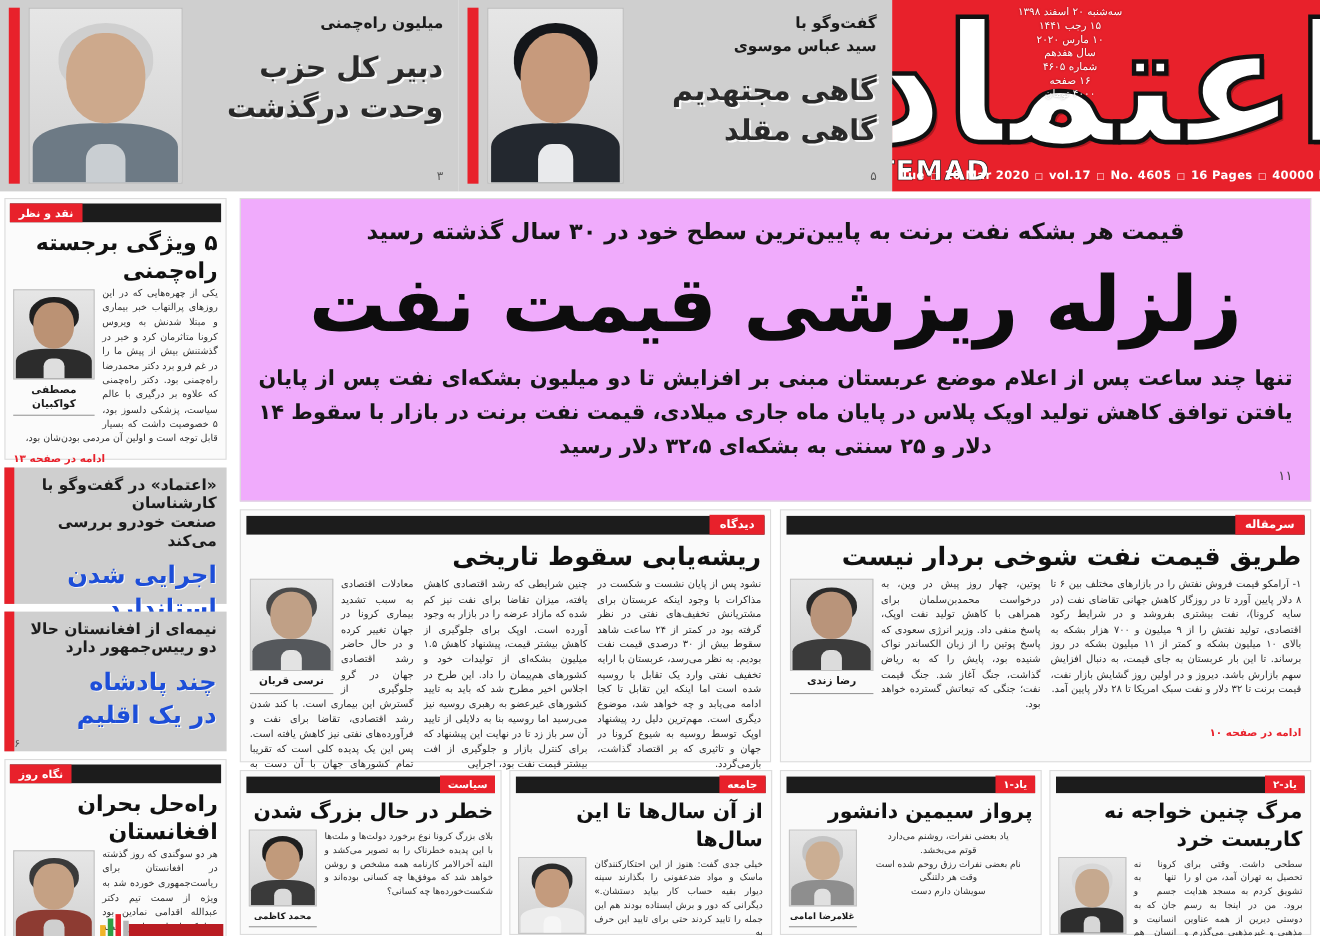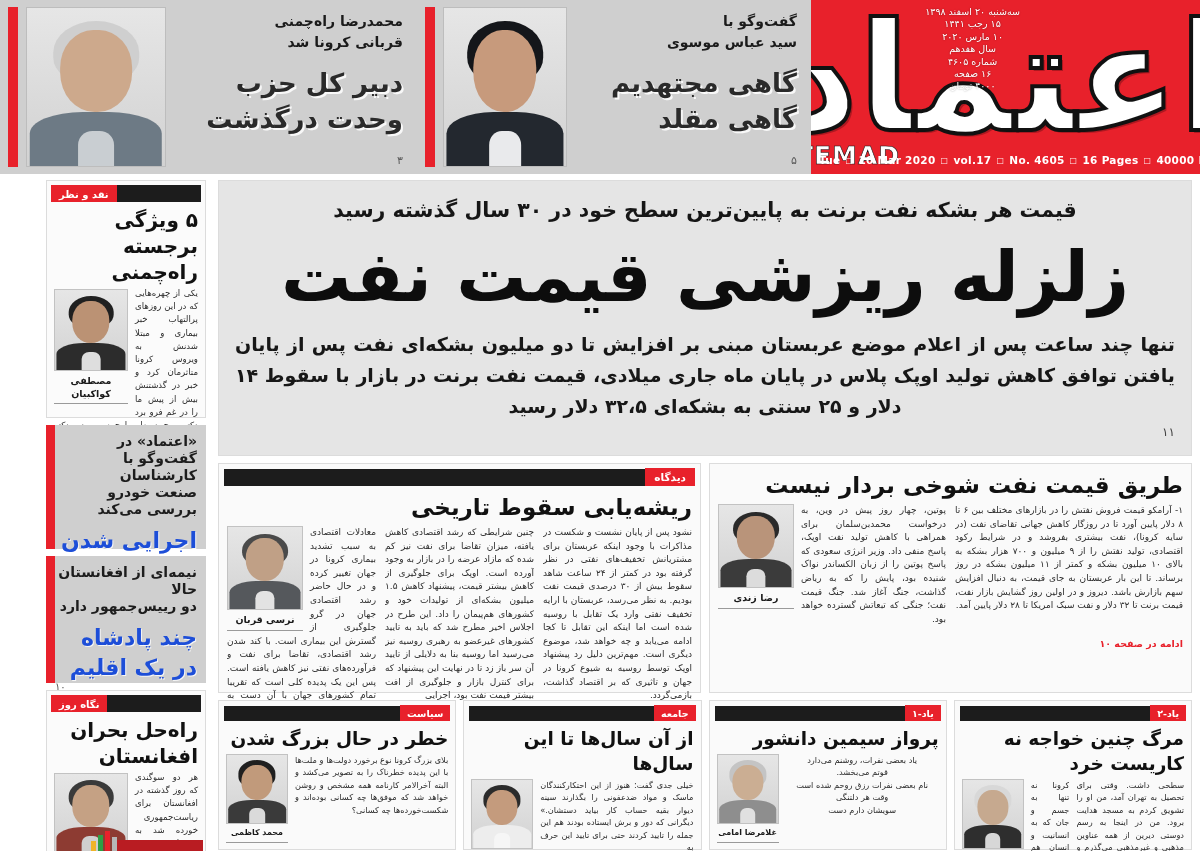--- a/index.html
+++ b/index.html
@@ -103,21 +103,21 @@
     background: #f2f2f2; border-radius: 40% 40% 0 0;
   }
 
   
   .mainarea { display: flex; width: 1200px; height: 677px; }
   .leftcol { width: 988px; height: 677px; padding: 6px 8px 6px 6px; }
   .rightrail { width: 212px; height: 677px; padding: 6px 6px 6px 4px; }
 
   
   .lead {
-    border: 1px solid #dcdcdc; background: #e5e5e5;
+    border: 1px solid #dcdcdc; background: #f0abfc;
     padding: 14px 16px 8px; height: 276px; position: relative;
   }
   .lead .kicker {
     text-align: center; font-size: 20.5px; font-weight: bold;
     color: #161616; line-height: 30px; margin-bottom: 6px;
   }
   .lead .bigtitle {
     text-align: center; font-size: 70px; font-weight: bold;
     color: #0d0d0d; line-height: 92px; letter-spacing: -1px;
   }
@@ -171,21 +171,21 @@
   .botrow .arttitle { font-size: 18.5px; line-height: 25px; padding: 5px 7px 3px; }
   .botrow .artbody { padding: 0 7px 5px; gap: 7px; }
   .botrow .artcol { font-size: 8.2px; line-height: 12.4px; }
   .botrow .authorbox { width: 62px; }
   .botrow .authorbox .ph { width: 62px; height: 70px; }
   .botrow .authorbox .nm { font-size: 8px; }
   .botrow .sechead { height: 15px; }
   .botrow .sechead .lbl { line-height: 15px; font-size: 9.5px; padding: 1px 7px 0; }
 
   
-  .rail-item { position: relative; margin-bottom: 7px; margin-left: 42px; }
+  .rail-item { position: relative; margin-bottom: 7px; }
   .rail-item.boxed { border: 1px solid #dcdcdc; background: #fbfbfb; }
   .rail-item.gray { background: #cfcfcf; }
   .railhead { display: flex; height: 17px; margin: 4px 4px 0; background: #1c1c1c; }
   .railhead .lbl {
     background: #e8212b; color: #fff; font-size: 10px; font-weight: bold;
     padding: 1px 8px 0; line-height: 17px; margin-right: auto;
   }
   .railtitle {
     text-align: right; font-size: 20px; font-weight: bold;
     color: #111; padding: 5px 7px 2px; line-height: 26px;
@@ -263,22 +263,21 @@
           <div class="shirt" style="background:#e9eaec"></div>
           <div class="hair" style="background:#14161a"></div>
           <div class="head" style="background:#c79a7c"></div>
         </div>
       </div>
       <div class="redbar"></div>
     </div>
 
     <div class="promo p2">
       <div class="txt">
-        <div class="kicker">محمدرضا راه‌چمنی</div>
-        <div class="kicker">قربانی کرونا شد</div>
+        <div class="kicker">میلیون راه‌چمنی</div>
         <div class="htitle">دبیر کل حزب</div>
         <div class="htitle" style="margin-top:0">وحدت درگذشت</div>
         <div class="pg">۳</div>
       </div>
       <div class="photo">
         <div class="face">
           <div class="bg2"></div>
           <div class="body" style="background:#6d7a85"></div>
           <div class="shirt" style="background:#c9ced2"></div>
           <div class="hair" style="background:#cfcfcf"></div>
@@ -296,20 +295,23 @@
       <div class="lead">
         <div class="kicker">قیمت هر بشکه نفت برنت به پایین‌ترین سطح خود در ۳۰ سال گذشته رسید</div>
         <div class="bigtitle">زلزله ریزشی قیمت نفت</div>
         <div class="lede">تنها چند ساعت پس از اعلام موضع عربستان مبنی بر افزایش تا دو میلیون بشکه‌ای نفت پس از پایان یافتن توافق کاهش تولید اوپک پلاس در پایان ماه جاری میلادی، قیمت نفت برنت در بازار با سقوط ۱۴ دلار و ۲۵ سنتی به بشکه‌ای ۳۲،۵ دلار رسید</div>
         <div class="pg">۱۱</div>
       </div>
 
       <div class="midrow">
 
         <div class="art half">
+          <div class="sechead">
+            <div class="lbl">سرمقاله</div>
+          </div>
           <div class="arttitle">طریق قیمت نفت شوخی بردار نیست</div>
           <div class="artbody">
             <div class="artcol">۱- آرامکو قیمت فروش نفتش را در بازارهای مختلف بین ۶ تا ۸ دلار پایین آورد تا در روزگار کاهش جهانی تقاضای نفت (در سایه کرونا)، نفت بیشتری بفروشد و در شرایط رکود اقتصادی، تولید نفتش را از ۹ میلیون و ۷۰۰ هزار بشکه به بالای ۱۰ میلیون بشکه و کمتر از ۱۱ میلیون بشکه در روز برساند. تا این بار عربستان به جای قیمت، به دنبال افزایش سهم بازارش باشد. دیروز و در اولین روز گشایش بازار نفت، قیمت برنت تا ۳۲ دلار و نفت سبک امریکا تا ۲۸ دلار پایین آمد.</div>
             <div class="artcol withphoto">
               <div class="authorbox">
                 <div class="ph">
                   <div class="face">
                     <div class="bg2"></div>
                     <div class="body" style="background:#3b3b3b"></div>
                     <div class="shirt" style="background:#dcdcdc"></div>

